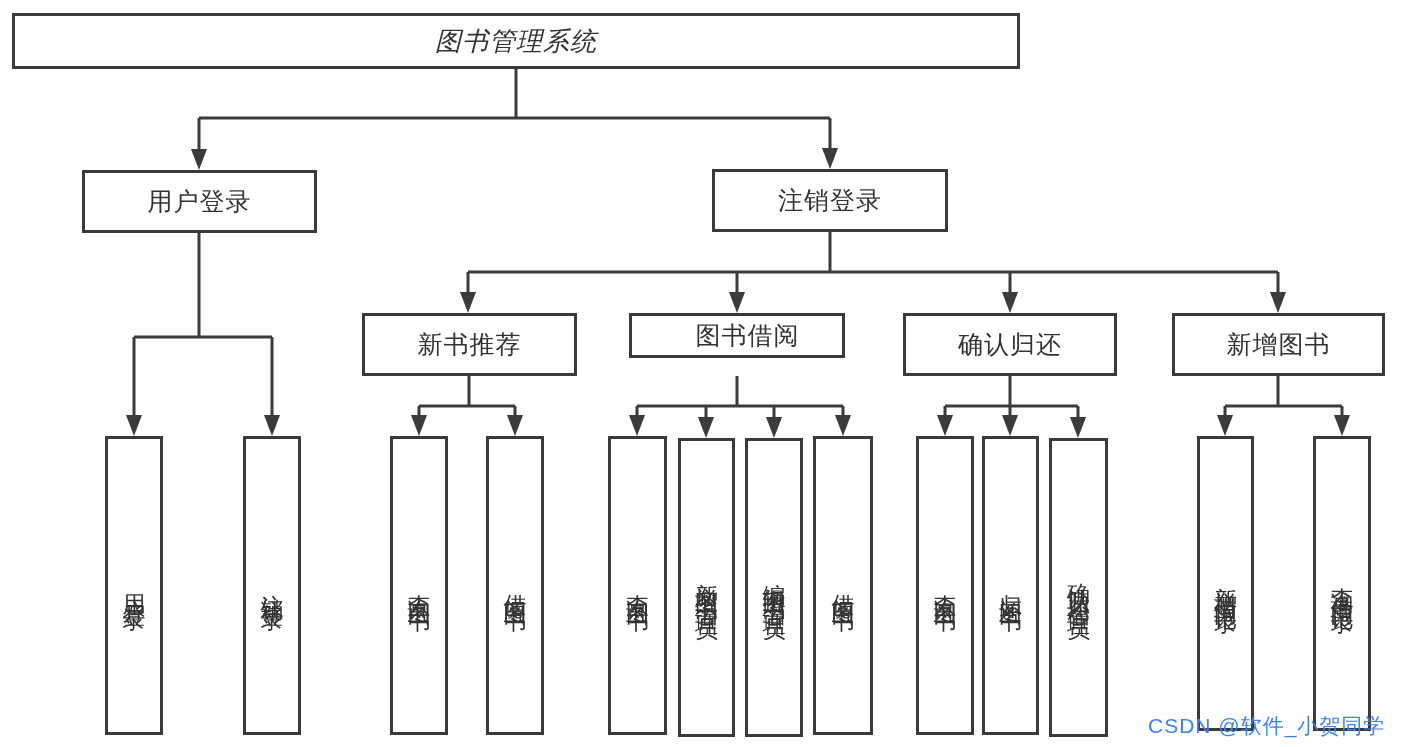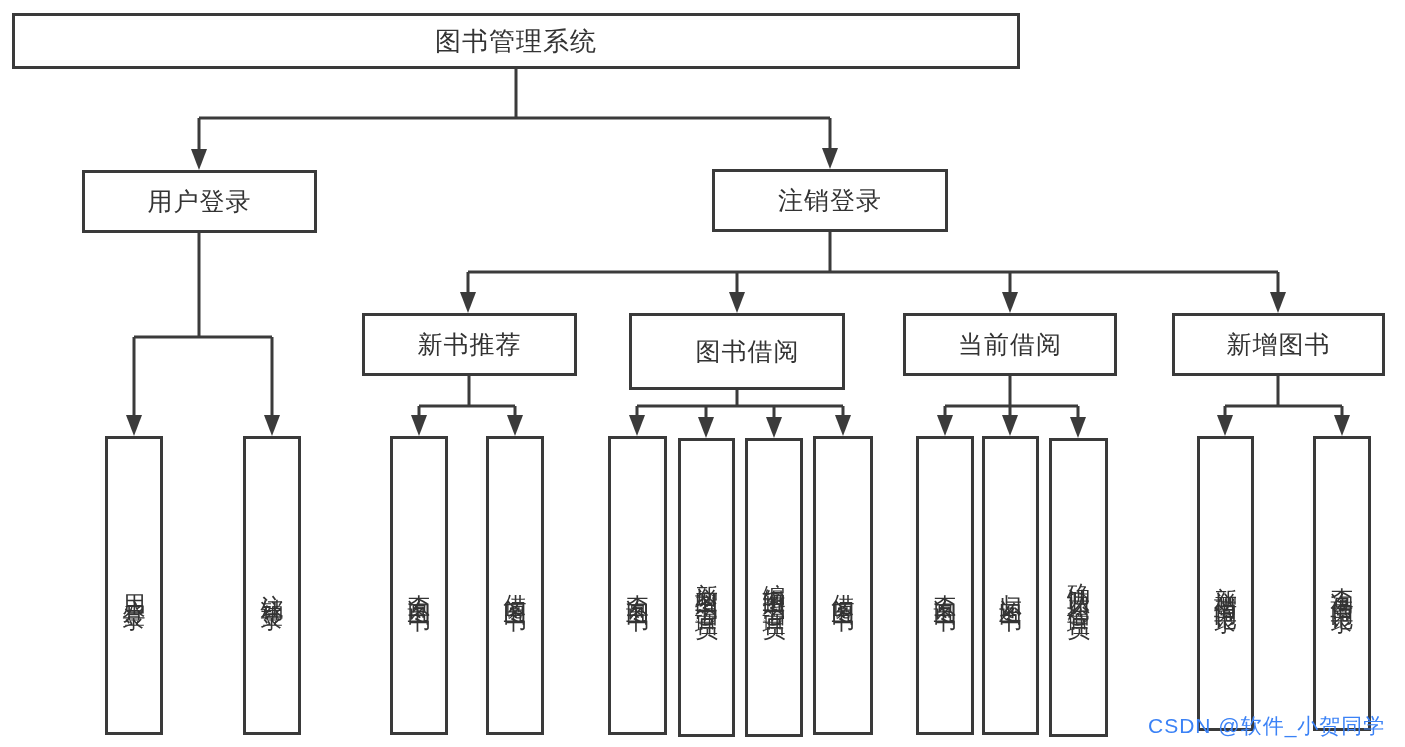--- a/index.html
+++ b/index.html
@@ -86,28 +86,28 @@
       <polygon points="766,417 782,417 774,438"></polygon>
       <polygon points="835,415 851,415 843,436"></polygon>
       <polygon points="937,415 953,415 945,436"></polygon>
       <polygon points="1002,415 1018,415 1010,436"></polygon>
       <polygon points="1070,417 1086,417 1078,438"></polygon>
       <polygon points="1217,415 1233,415 1225,436"></polygon>
       <polygon points="1334,415 1350,415 1342,436"></polygon>
     </g>
   </svg>
 
-  <div class="node hbox rootbox" style="left:12px; top:13px; width:1008px; height:56px;">图书管理系统</div>
+  <div class="node hbox rootbox" style="left:12px; top:13px; width:1008px; height:56px;font-style:italic;">图书管理系统</div>
 
   <div class="node hbox" style="left:82px; top:170px; width:235px; height:63px;">用户登录</div>
   <div class="node hbox" style="left:712px; top:169px; width:236px; height:63px;">注销登录</div>
 
   <div class="node hbox" style="left:362px; top:313px; width:215px; height:63px;">新书推荐</div>
-  <div class="node hbox" style="left:629px; top:313px; width:216px; height:77px;padding-left:21px;">图书借阅</div>
-  <div class="node hbox" style="left:903px; top:313px; width:214px; height:63px;">当前借阅</div>
+  <div class="node hbox" style="left:629px; top:313px; width:216px; height:45px;padding-left:21px;">图书借阅</div>
+  <div class="node hbox" style="left:903px; top:313px; width:214px; height:63px;">确认归还</div>
   <div class="node hbox" style="left:1172px; top:313px; width:213px; height:63px;">新增图书</div>
 
   <div class="node vbox" style="left:105px; top:436px; width:58px; height:299px;">用户登录</div>
   <div class="node vbox" style="left:243px; top:436px; width:58px; height:299px;">注销登录</div>
 
   <div class="node vbox" style="left:390px; top:436px; width:58px; height:299px;">查询图书</div>
   <div class="node vbox" style="left:486px; top:436px; width:58px; height:299px;">借阅图书</div>
 
   <div class="node vbox" style="left:608px; top:436px; width:59px; height:299px;">查询图书</div>
   <div class="node vbox" style="left:678px; top:438px; width:57px; height:299px;">新增图书（管理员）</div>

